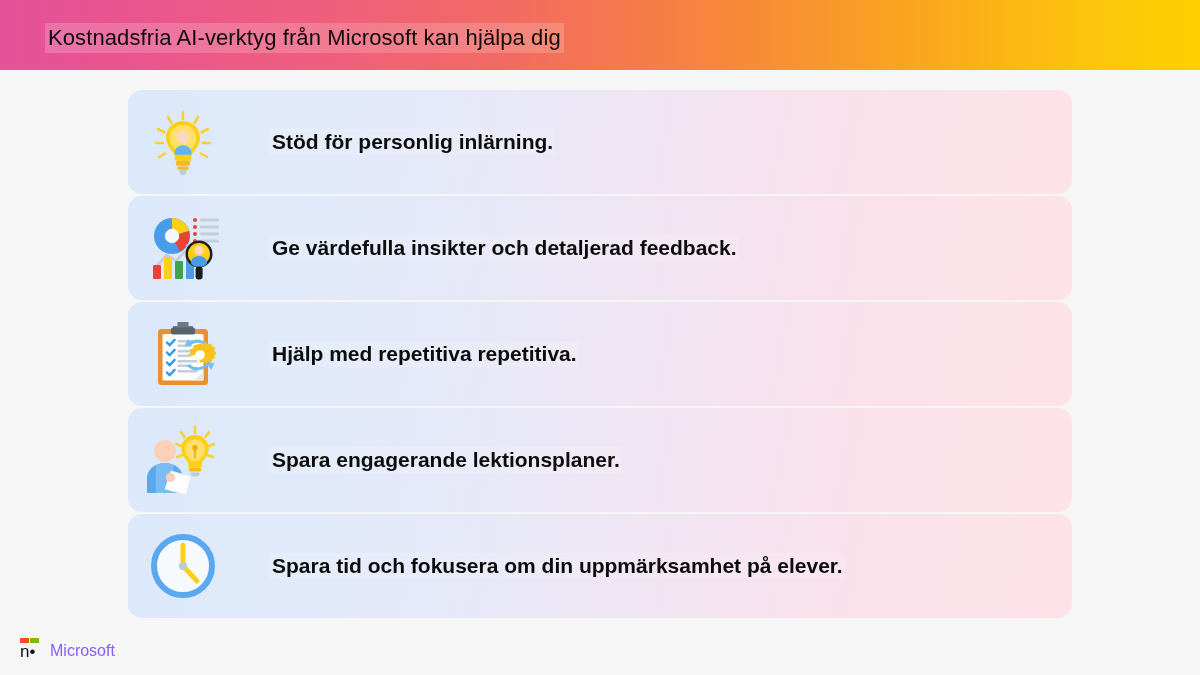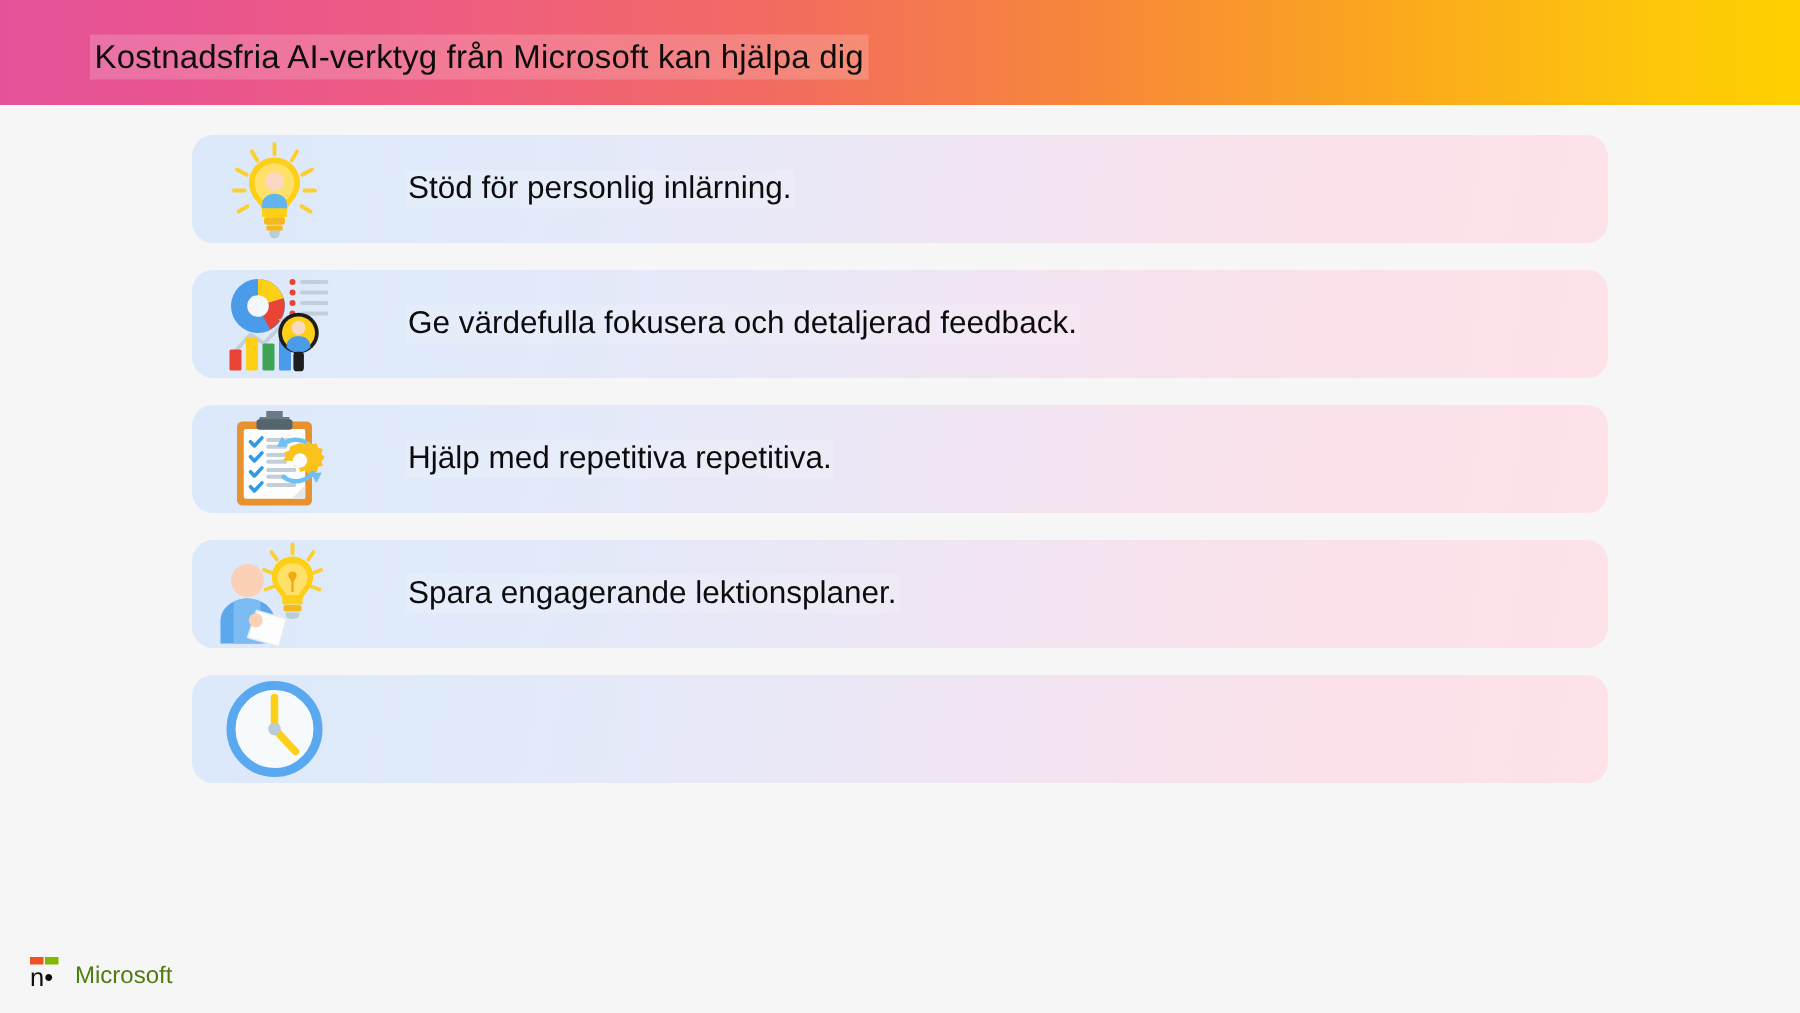--- a/index.html
+++ b/index.html
@@ -28,21 +28,21 @@
         #e85391 8%,
         #ef5e7f 26%,
         #f26a63 42%,
         #f7863b 60%,
         #fba91c 78%,
         #fdc70b 92%,
         #ffd000 100%);
   }
   .header-title {
     position: absolute;
-    left: 60px;
+    left: 45px;
     top: 23px;
     font-size: 22px;
     line-height: 28px;
     color: #0d0d0d;
     font-weight: 400;
     letter-spacing: 0.1px;
     background: rgba(255, 255, 255, 0.18);
     padding: 1px 3px;
     white-space: nowrap;
   }
@@ -50,33 +50,34 @@
   
   .cards {
     position: absolute;
     left: 128px;
     top: 90px;
     width: 944px;
   }
   .card {
     position: relative;
     width: 944px;
-    height: 72px;
-    margin-bottom: 18px;
+    height: 104px;
+    margin-bottom: 2px;
     border-radius: 14px;
     background: linear-gradient(100deg,
         #dce9fa 0%,
         #e0eafa 18%,
         #e8e8f7 40%,
         #f2e4f2 58%,
         #fae1ea 78%,
         #fde3e8 100%);
     display: flex;
     align-items: center;
     overflow: hidden;
+    font-weight: bold;
   }
   .card-icon {
     width: 110px;
     min-width: 110px;
     height: 92px;
     display: flex;
     align-items: center;
     justify-content: center;
   }
   .card-icon svg {
@@ -118,21 +119,21 @@
     left: 0;
     top: 5px;
     font-size: 17px;
     line-height: 17px;
     color: #0f0f0f;
     font-family: "Liberation Sans", sans-serif;
   }
   .ms-word {
     font-size: 16px;
     line-height: 18px;
-    color: #4d7c0f;
+    color: #8b5cf6;
     margin-left: 6px;
     padding-top: 4px;
   }
 </style>
 </head>
 <body>
 
 <div class="header-bar">
   <div class="header-title">Kostnadsfria AI-verktyg från Microsoft kan hjälpa dig</div>
 </div>
@@ -197,21 +198,21 @@
 
         <g>
           <circle cx="52" cy="41" r="13.5" fill="#1d1d1f"></circle>
           <circle cx="52" cy="41" r="11" fill="#fdd017"></circle>
           <circle cx="52" cy="37.5" r="4.6" fill="#fbd8c4"></circle>
           <path d="M52 43c-4.4 0-7.9 2.8-7.9 6.3v1.4a11 11 0 0 0 15.8 0v-1.4c0-3.5-3.5-6.3-7.9-6.3z" fill="#4a9bea"></path>
           <rect x="48.6" y="53.5" width="7" height="13" rx="2.4" fill="#1d1d1f" transform="rotate(0 52 60)"></rect>
         </g>
       </svg>
     </div>
-    <div class="card-label">Ge värdefulla fokusera och detaljerad feedback.</div>
+    <div class="card-label">Ge värdefulla insikter och detaljerad feedback.</div>
   </div>
 
   <div class="card">
     <div class="card-icon">
       <svg width="70" height="70" viewBox="0 0 70 70">
 
         <path d="M25 7h20v5H25z" fill="#6b7b85"></path>
         <path d="M29.5 3h11v5h-11z" fill="#6b7b85"></path>
 
         <rect x="10" y="10" width="50" height="56" rx="3.5" fill="#e8922f"></rect>
@@ -286,20 +287,21 @@
 
   <div class="card">
     <div class="card-icon">
       <svg width="70" height="70" viewBox="0 0 70 70">
         <circle cx="35" cy="35" r="29" fill="#f7fafd" stroke="#5aa9f0" stroke-width="6"></circle>
         <line x1="35" y1="35" x2="35" y2="14" stroke="#fdd017" stroke-width="5" stroke-linecap="round"></line>
         <line x1="35" y1="35" x2="49" y2="50" stroke="#fdd017" stroke-width="5" stroke-linecap="round"></line>
         <circle cx="35" cy="35" r="4.2" fill="#b9cdd4"></circle>
       </svg>
     </div>
+    <div class="card-label">Spara tid och fokusera om din uppmärksamhet på elever.</div>
   </div>
 
 </div>
 
 <div class="footer">
   <div class="ms-mark">
     <span class="sq red"></span>
     <span class="sq green"></span>
     <span class="ms-glyph">n•</span>
   </div>

